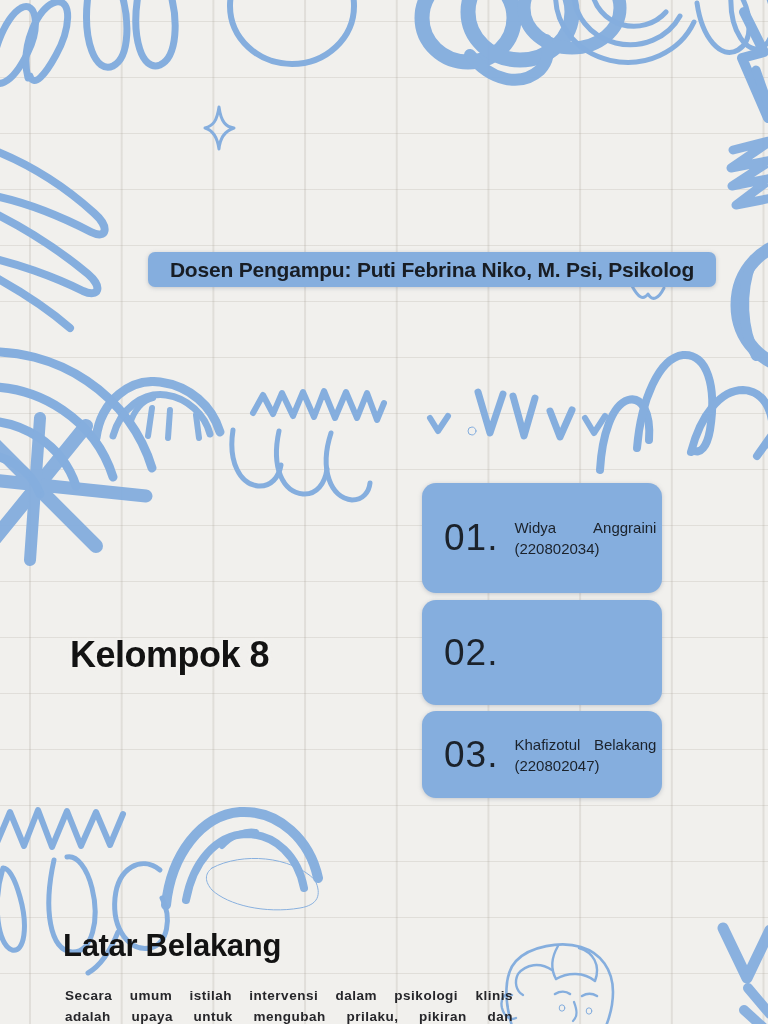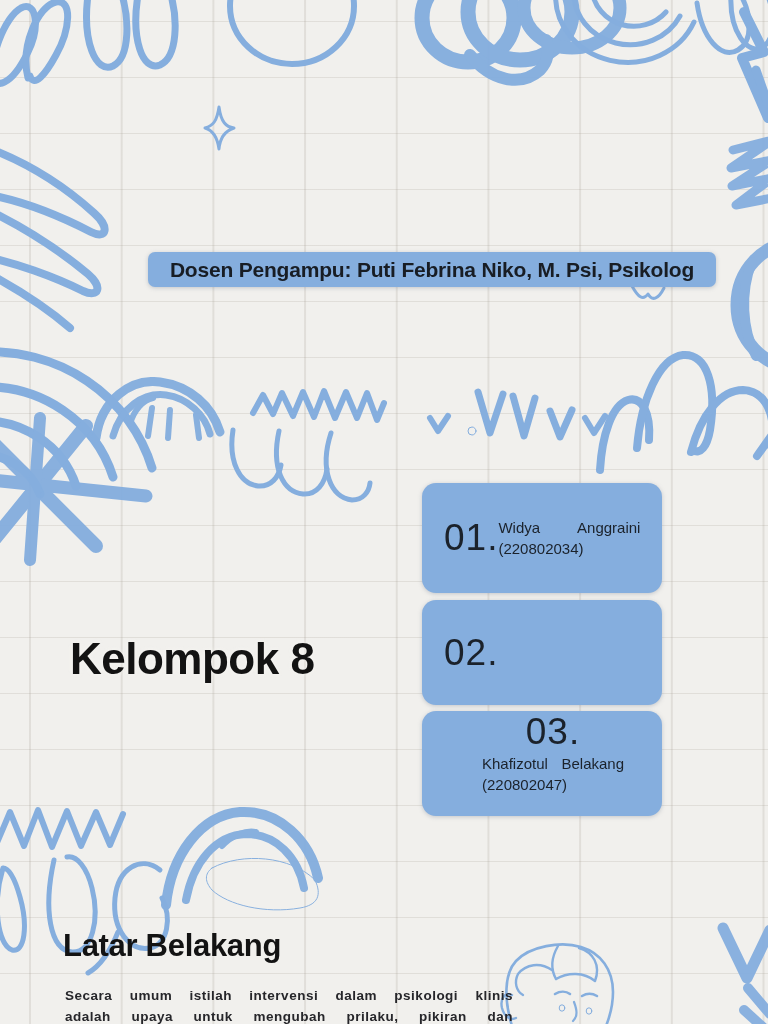--- a/index.html
+++ b/index.html
@@ -28,40 +28,40 @@
     background:#85aede;border-radius:7px;
     display:flex;align-items:center;justify-content:center;
     box-shadow:0 1px 4px rgba(110,120,140,0.35);
     margin-left:44px;
   }
   .subtitle-bar span{
     font-size:21px;font-weight:bold;color:#181d24;letter-spacing:-0.2px;white-space:nowrap;
   }
   .group-title{
     left:70px;top:634px;
-    font-size:44px;font-weight:bold;letter-spacing:-0.5px;color:#131313;
+    font-size:36px;font-weight:bold;letter-spacing:-0.5px;color:#131313;
     text-shadow:0 0 5px rgba(248,247,244,0.9);
     margin:0;
   }
   .cards{left:422px;top:483px;width:240px;display:flex;flex-direction:column;}
   .member-card{
     background:#85aede;border-radius:14px;width:240px;
-    display:flex;align-items:center;padding:0 0 0 22px;box-sizing:border-box;
+    display:flex;align-items:center;gap:16px;padding:0 0 0 22px;box-sizing:border-box;
     box-shadow:0 1px 4px rgba(110,120,140,0.35);
   }
   .member-card .num{
     font-size:37px;font-weight:500;color:#1b222b;letter-spacing:1px;flex:0 0 auto;
   }
   .member-card .info{
     width:142px;font-size:15px;line-height:1.4;color:#1b222b;
     text-align:justify;flex:0 0 auto;
   }
   .card-1{height:110px;margin-bottom:7px;}
   .card-2{height:105px;margin-bottom:6px;}
-  .card-3{height:105px;flex-direction:column;}
+  .card-3{height:87px;}
   .section-heading{
     left:63px;top:928px;margin:0;
     font-size:31px;font-weight:bold;letter-spacing:-0.3px;color:#131313;
   }
   .para{left:65px;top:985px;width:448px;margin:0;}
   .pline{
     display:block;font-size:13.5px;font-weight:bold;letter-spacing:0.5px;
     line-height:21px;color:#26262a;
     text-align:justify;text-align-last:justify;
   }

